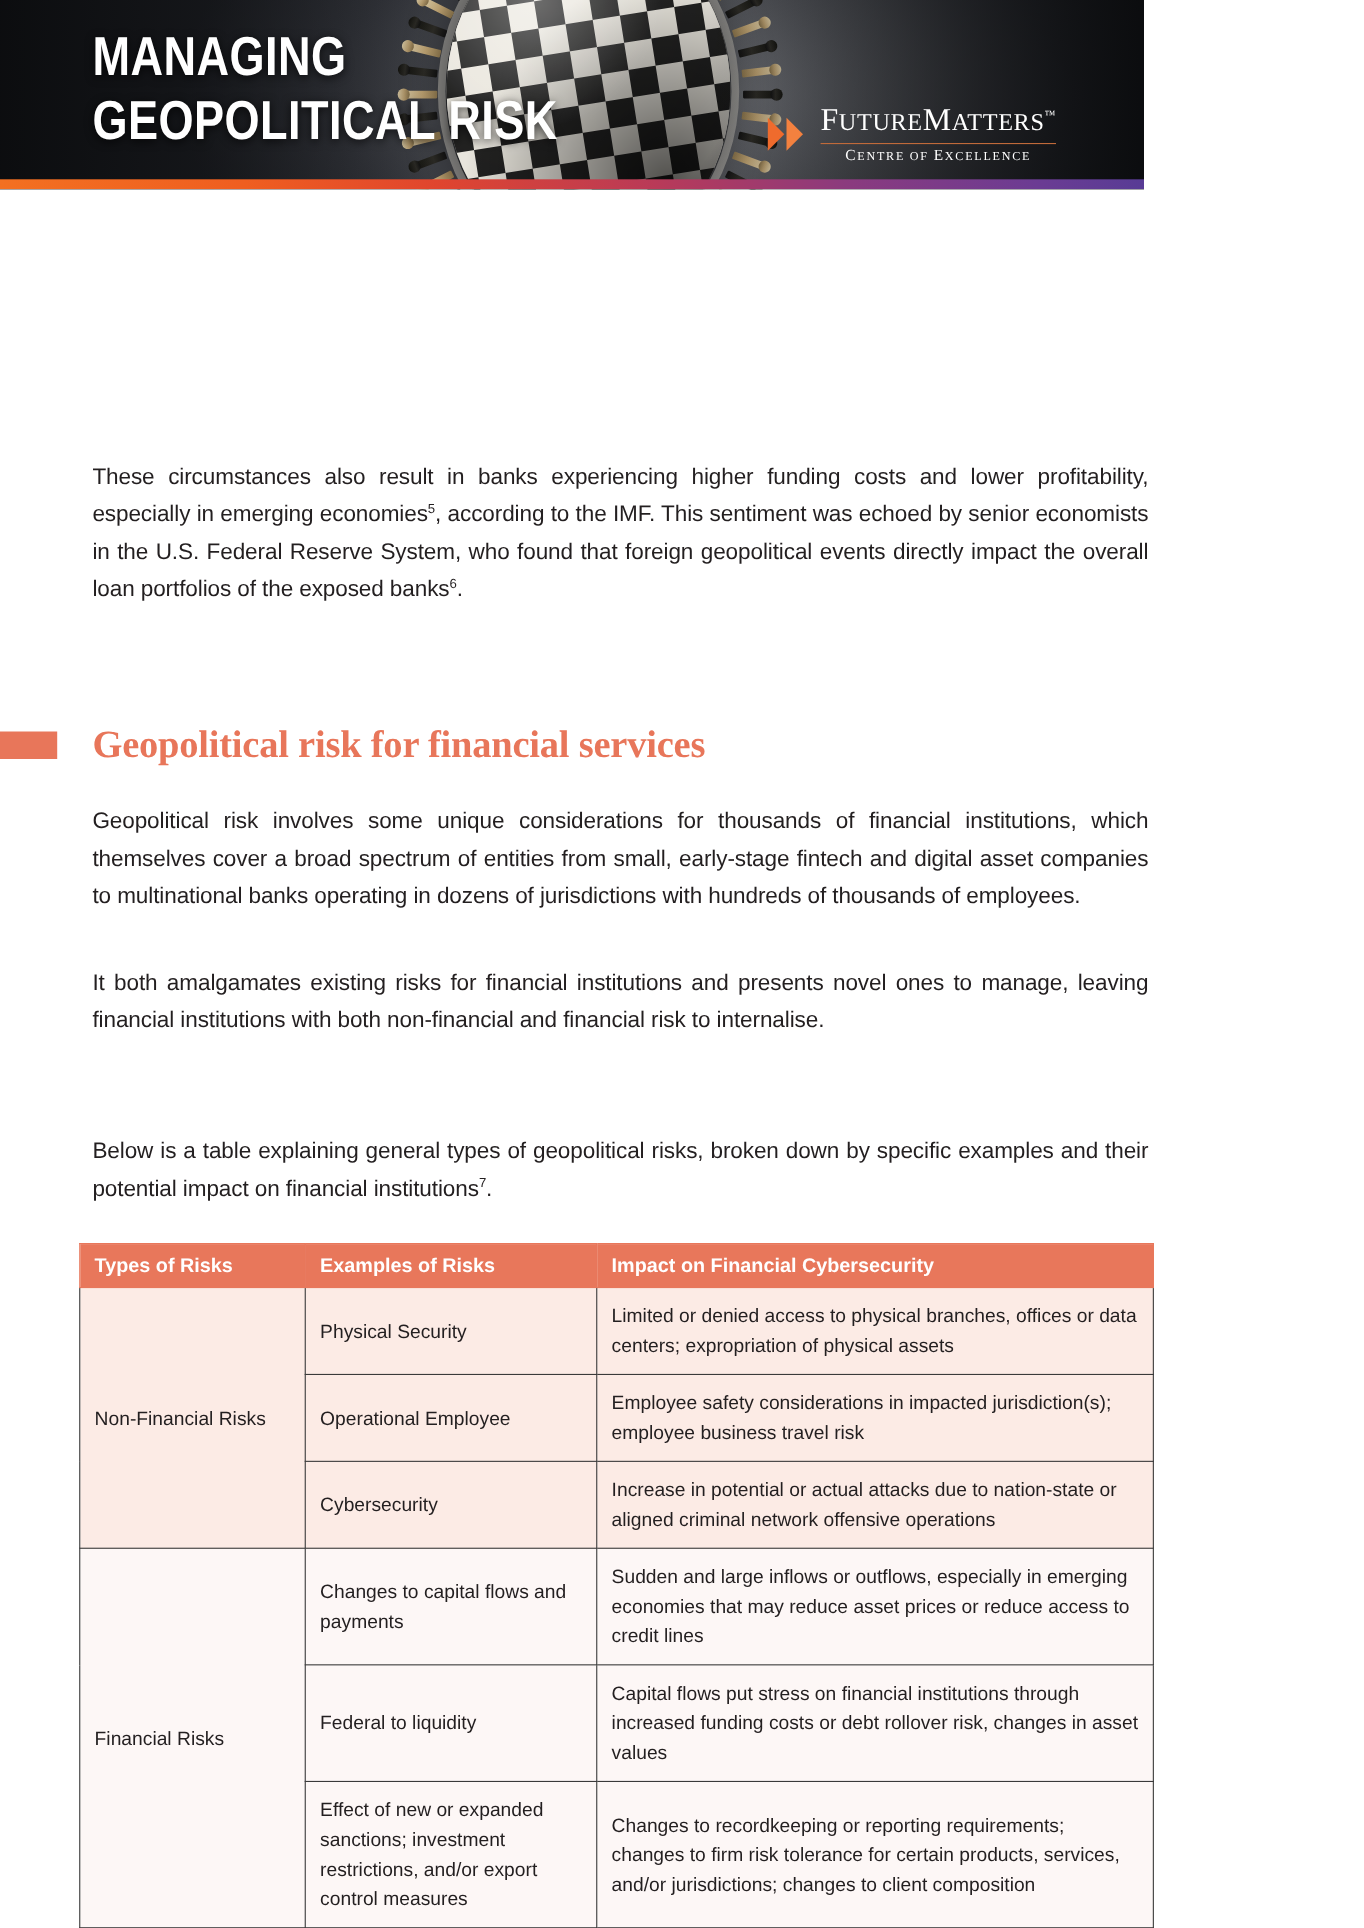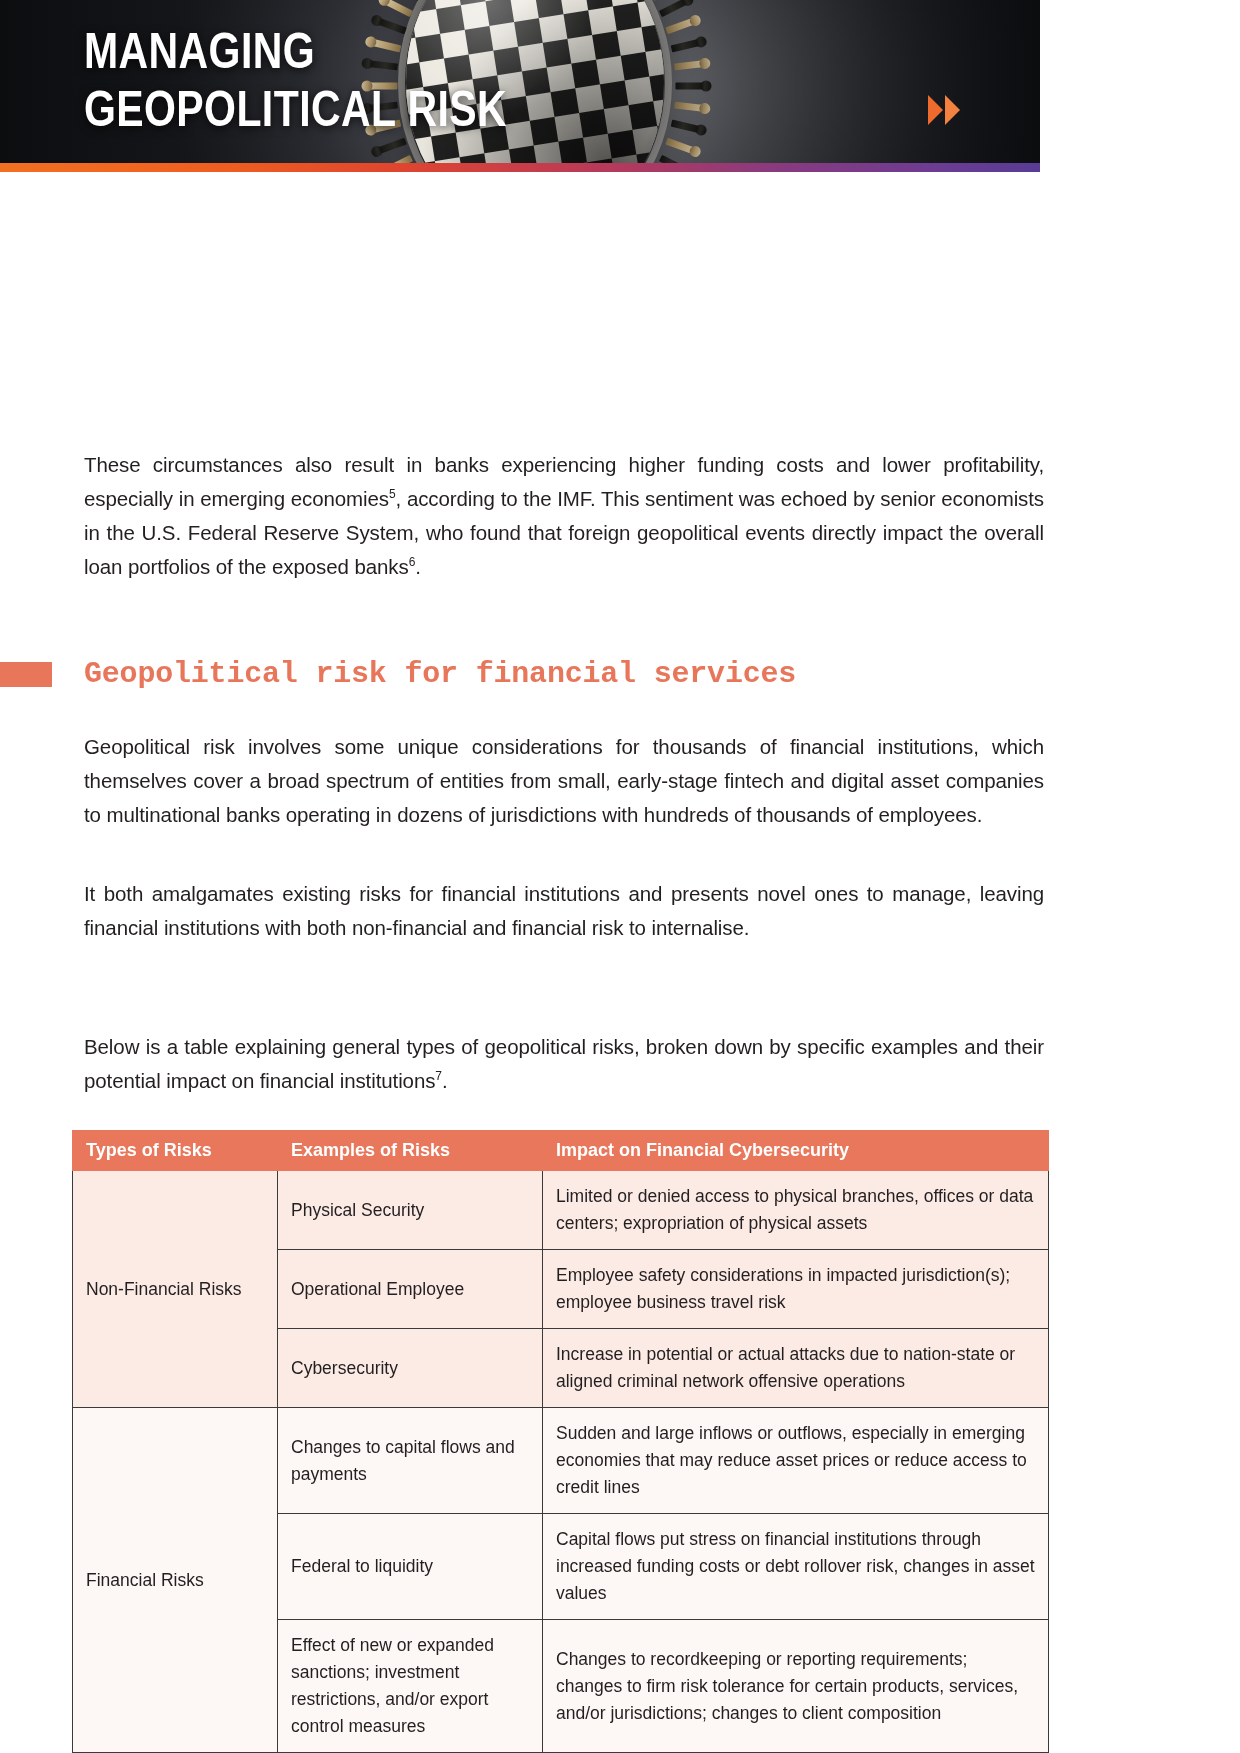--- a/index.html
+++ b/index.html
@@ -166,39 +166,39 @@
     width: 960px;
     font-size: 20.5px;
     line-height: 34px;
     text-align: justify;
     color: #231f20;
     font-family: "Liberation Sans", sans-serif;
     letter-spacing: -0.1px;
   }
   p.body sup { font-size: 12px; vertical-align: super; line-height: 0; }
 
-  #para1 { top: 276px; }
+  #para1 { top: 245px; }
 
   .heading-row {
     position: absolute;
     left: 0; top: 485px;
     display: flex;
     align-items: center;
   }
   .heading-swatch {
     width: 52px; height: 25px;
     background: #e8765a;
     margin-right: 32px;
   }
   .heading-text {
     color: #e8765a;
-    font-size: 30px;
+    font-size: 35px;
     font-weight: 700;
     letter-spacing: -0.2px;
-    font-family: Liberation Mono, monospace;
+    font-family: Liberation Serif, serif;
   }
 
   #para2 { top: 558px; }
   #para3 { top: 705px; }
   #para4 { top: 858px; }
 
   
   .risk-table {
     position: absolute;
     left: 72px; top: 958px;
@@ -276,20 +276,25 @@
   <div class="headline">
     <span>MANAGING</span>
     <span>GEOPOLITICAL RISK</span>
   </div>
 
   <div class="logo">
     <div class="logo-chevrons">
       <div class="chev c1"></div>
       <div class="chev c2"></div>
     </div>
+    <div class="logo-text">
+      <div class="logo-main"><span class="cap">F</span><span class="sc">UTURE</span><span class="cap">M</span><span class="sc">ATTERS</span><span class="logo-tm">™</span></div>
+      <div class="logo-rule"></div>
+      <div class="logo-sub"><span>C</span><span class="sc">ENTRE OF </span><span>E</span><span class="sc">XCELLENCE</span></div>
+    </div>
   </div>
 
   <div class="banner-stripe"></div>
 </div>
 
 <div class="page">
 
   <p class="body" id="para1"><span>These circumstances also result in banks experiencing higher funding costs and lower profitability, especially in emerging economies</span><sup>5</sup><span>, according to the IMF. This sentiment was echoed by senior economists in the U.S. Federal Reserve System, who found that foreign geopolitical events directly impact the overall loan portfolios of the exposed banks</span><sup>6</sup><span>.</span></p>
 
   <div class="heading-row">

